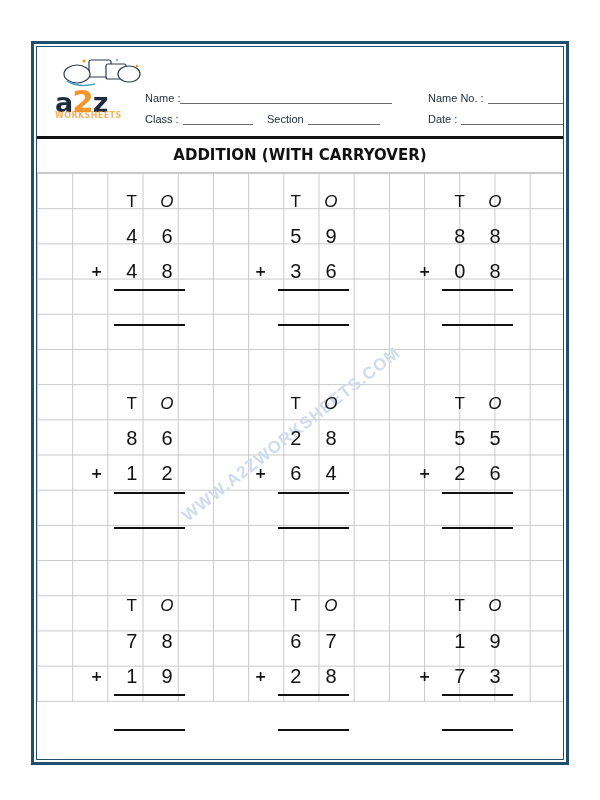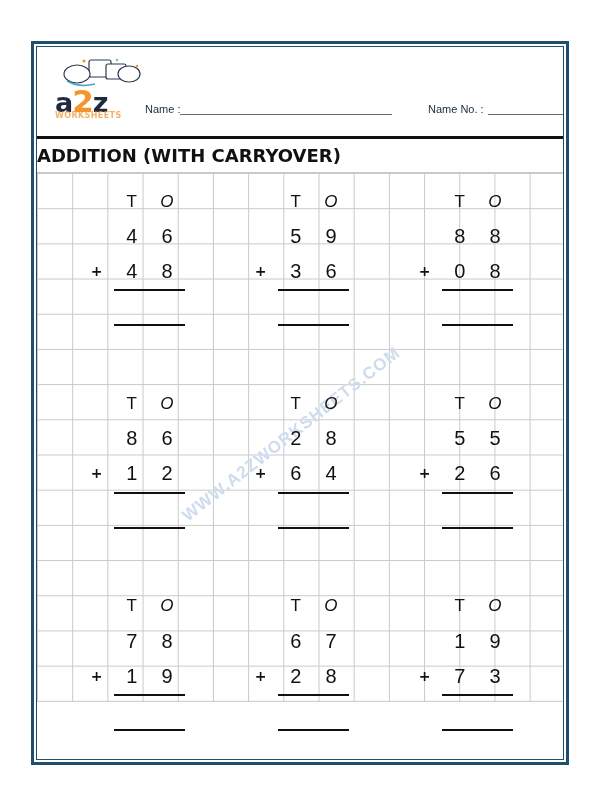--- a/index.html
+++ b/index.html
@@ -120,41 +120,41 @@
     position: absolute;
     left: 0;
     right: 0;
     height: 21px;
   }
   .form-row.row-1 { top: 0; }
   .form-row.row-2 { top: 21px; }
   .form-field {
     position: absolute;
     white-space: nowrap;
-    margin-top: 11px;
   }
   .form-label {
     font-size: 11px;
     color: #22303f;
   }
   .form-rule {
     display: inline-block;
     border-bottom: 1px solid #6b6b6b;
     height: 12px;
     vertical-align: bottom;
   }
 
   
   #exercise-title {
     position: relative;
     height: 33px;
     line-height: 33px;
+    text-align: center;
     font-family: "DejaVu Sans", sans-serif;
     font-weight: bold;
-    font-size: 18px;
+    font-size: 15px;
     color: #111111;
     border-bottom: 1px solid #c9c9c9;
     background: #ffffff;
   }
 
   
   #work-area {
     position: relative;
     height: 586px;
     background: #ffffff;
@@ -273,20 +273,31 @@
 
       <div id="student-form">
         <div class="form-row row-1">
           <div class="form-field" style="left:0;top:0;">
             <span class="form-label">Name :</span><span class="form-rule" style="width:212px;"></span>
           </div>
           <div class="form-field" style="left:283px;top:0;">
             <span class="form-label">Name No. :</span><span class="form-rule" style="width:96px;margin-left:4px;"></span>
           </div>
         </div>
+        <div class="form-row row-2">
+          <div class="form-field" style="left:0;top:0;">
+            <span class="form-label">Class :</span><span class="form-rule" style="width:70px;margin-left:4px;"></span>
+          </div>
+          <div class="form-field" style="left:122px;top:0;">
+            <span class="form-label">Section</span><span class="form-rule" style="width:72px;margin-left:4px;"></span>
+          </div>
+          <div class="form-field" style="left:283px;top:0;">
+            <span class="form-label">Date :</span><span class="form-rule" style="width:108px;margin-left:4px;"></span>
+          </div>
+        </div>
       </div>
     </div>
 
     <div id="exercise-title">ADDITION (WITH CARRYOVER)</div>
 
     <div id="work-area">
       <div id="grid-layer"></div>
 
       <div id="watermark">WWW.A2ZWORKSHEETS.COM</div>
 

